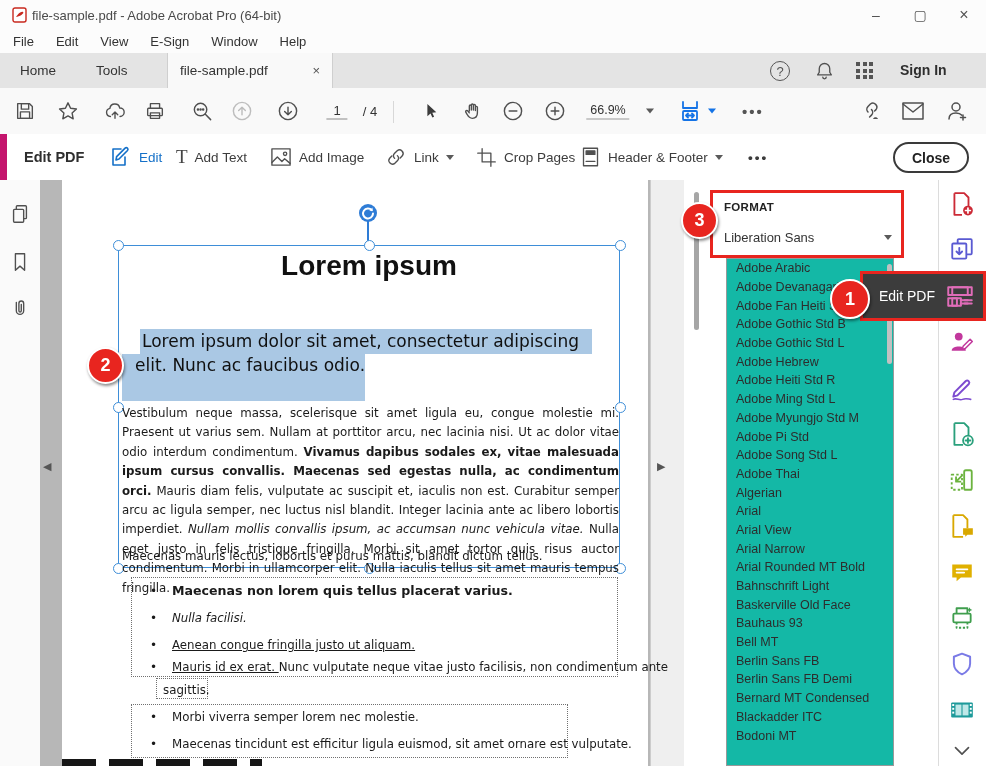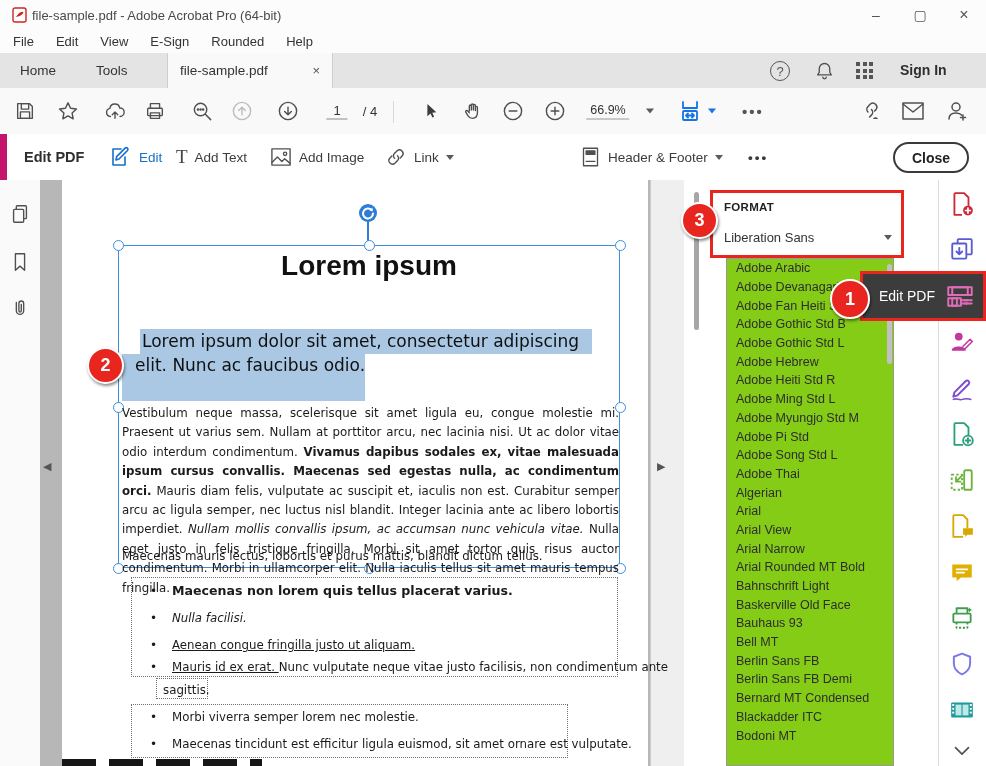--- a/index.html
+++ b/index.html
@@ -71,21 +71,21 @@
   .b-italic{font-style:italic;}
   .b-under{text-decoration:underline;}
   #clipped-next-line{left:62px;top:759px;width:200px;height:7px;
       background:repeating-linear-gradient(90deg,#161616 0 34px,transparent 34px 47px);}
   
   #panel{left:684px;top:180px;width:254px;height:586px;background:#ffffff;}
   #panel-scroll{left:694px;top:192px;width:5px;height:138px;background:#a6a6a6;border-radius:3px;}
   #format-box{left:710px;top:190px;width:194px;height:68px;border:3px solid #e8251f;background:#fff;box-sizing:border-box;}
   #format-title{left:724px;top:201px;font-size:11.5px;font-weight:bold;color:#222;letter-spacing:.3px;}
   #font-select{left:724px;top:230px;width:168px;font-size:13px;color:#333;display:flex;justify-content:space-between;align-items:center;}
-  #font-list{left:726px;top:258px;width:168px;height:508px;background:#84cc16;border:1px solid #999;
+  #font-list{left:726px;top:258px;width:168px;height:508px;background:#14b8a6;border:1px solid #999;
              box-sizing:border-box;overflow:hidden;}
   .font-option{height:18.7px;display:flex;align-items:center;padding-left:9px;font-size:12.5px;color:#2d2d2d;white-space:nowrap;}
   #list-scroll{left:887px;top:264px;width:5px;height:100px;background:#c1c1c1;border-radius:3px;}
   
   #edit-tooltip{left:860px;top:271px;width:126px;height:50px;background:#3c3c3c;border:3px solid #e8251f;
                 box-sizing:border-box;display:flex;align-items:center;justify-content:space-between;
                 padding:0 12px 0 16px;z-index:30;}
   #edit-tooltip .lbl{color:#fff;font-size:14px;}
   
   #rightbar{left:938px;top:180px;width:48px;height:586px;background:#fff;border-left:1px solid #dcdcdc;}
@@ -115,21 +115,21 @@
   <span class="winbtn">▢</span>
   <span class="winbtn" style="font-size:16px;">×</span>
 </div>
 
 <div class="abs row" id="menubar" style="padding-left:2px;">
 
 <span class="menu-item">File</span>
     <span class="menu-item">Edit</span>
     <span class="menu-item">View</span>
     <span class="menu-item">E-Sign</span>
-    <span class="menu-item">Rounded</span>
+    <span class="menu-item">Window</span>
     <span class="menu-item">Help</span>
   </div>
 
 <div class="abs" id="tabbar">
   <div class="row" style="height:35px;">
     <span class="tab">Home</span>
     <span class="tab">Tools</span>
   </div>
   <div class="tab doc">
     <span>file-sample.pdf</span>
@@ -284,20 +284,26 @@
       </svg>
     <span>Add Image</span>
   </span>
   <span class="ebitem" style="left:385px;">
     <svg width="22" height="22" viewBox="0 0 24 24" class="st">
         <path d="M10.5 13.5a4 4 0 0 1 0-5.6l2.8-2.8a4 4 0 0 1 5.6 5.6l-2.3 2.3"></path>
         <path d="M13.5 10.5a4 4 0 0 1 0 5.6l-2.8 2.8a4 4 0 0 1-5.6-5.6l2.3-2.3"></path>
       </svg>
     <span>Link</span>
     <span class="caret"></span>
+  </span>
+  <span class="ebitem" style="left:476px;">
+    <svg width="21" height="21" viewBox="0 0 24 24" class="st">
+        <path d="M7 2v15h15M2 7h15v15"></path>
+      </svg>
+    <span>Crop Pages</span>
   </span>
   <span class="ebitem" style="left:580px;">
     <svg width="21" height="22" viewBox="0 0 24 24" class="st">
         <rect x="4" y="2" width="16" height="20"></rect>
         <rect x="7" y="5" width="10" height="4" fill="#505050"></rect>
         <path d="M7 17h10"></path>
       </svg>
     <span>Header &amp; Footer</span>
     <span class="caret"></span>
   </span>

